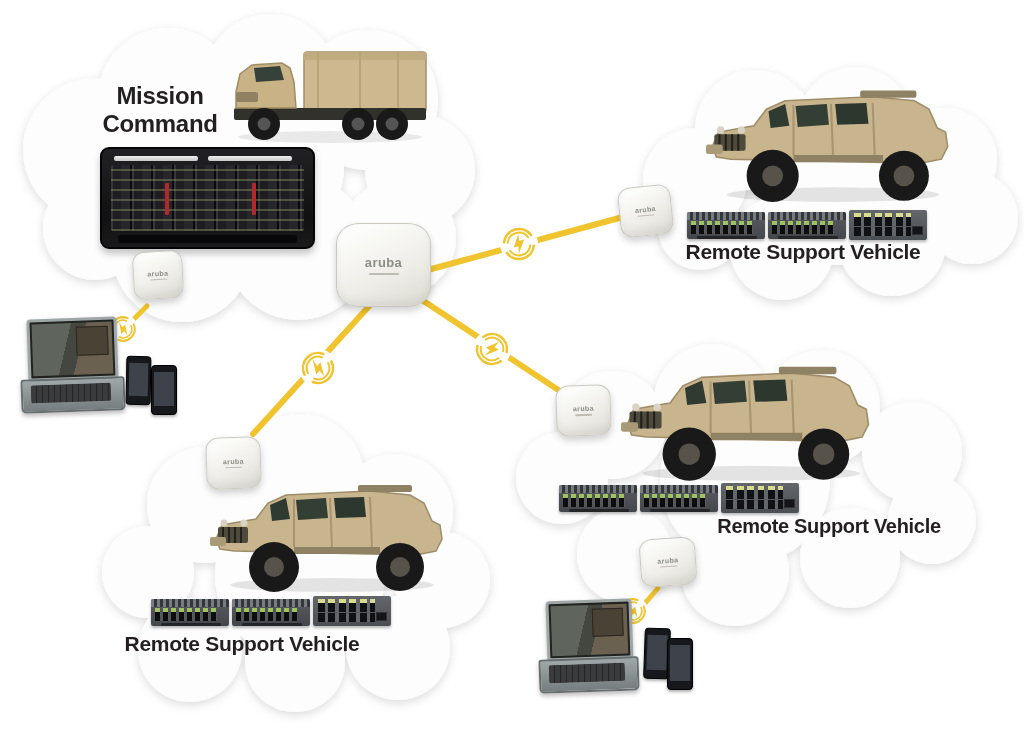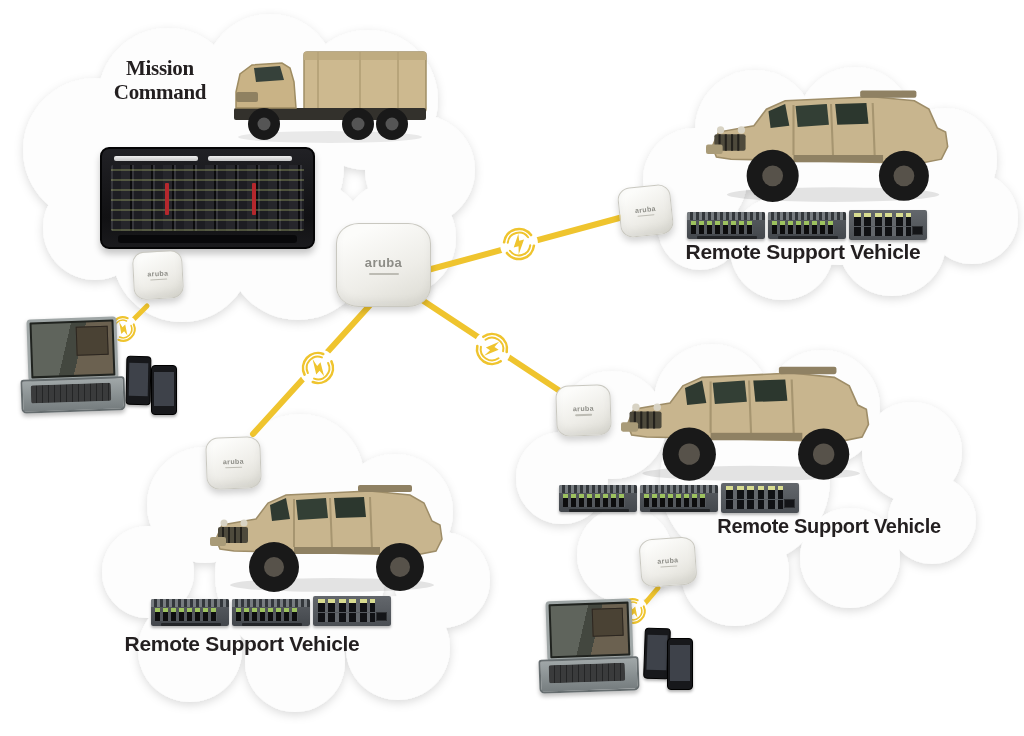--- a/index.html
+++ b/index.html
@@ -3,21 +3,21 @@
 <meta charset="utf-8">
 <style>
   html,body{margin:0;padding:0;background:#fff;}
   #stage{position:relative;width:1024px;height:736px;background:#fff;overflow:hidden;
          font-family:"Liberation Sans",sans-serif;}
   svg.layer{position:absolute;left:0;top:0;}
 
   
   .diagram-label{position:absolute;color:#231F20;font-weight:700;text-align:center;
                  letter-spacing:-0.3px;line-height:1.15;}
-  .lbl-mc{left:78px;top:56px;width:164px;font-size:21px;font-family:Liberation Serif, serif;}
+  .lbl-mc{left:78px;top:82px;width:164px;font-size:24px;}
   .lbl-tr{left:672px;top:240px;width:262px;font-size:21px;}
   .lbl-bl{left:106px;top:632px;width:272px;font-size:21px;}
   .lbl-br{left:698px;top:515px;width:262px;font-size:20px;}
 
   
   .ap{position:absolute;display:flex;flex-direction:column;align-items:center;justify-content:center;
       background:linear-gradient(155deg,#fcfcfa 15%,#eeede8 60%,#dbdad2 100%);
       border:1px solid #c9c8c0;border-radius:24%;
       box-shadow:0 4px 7px rgba(0,0,0,.18), inset 0 -5px 8px rgba(0,0,0,.05);}
   .ap .brand{color:#8d8d87;font-weight:700;letter-spacing:.4px;}

